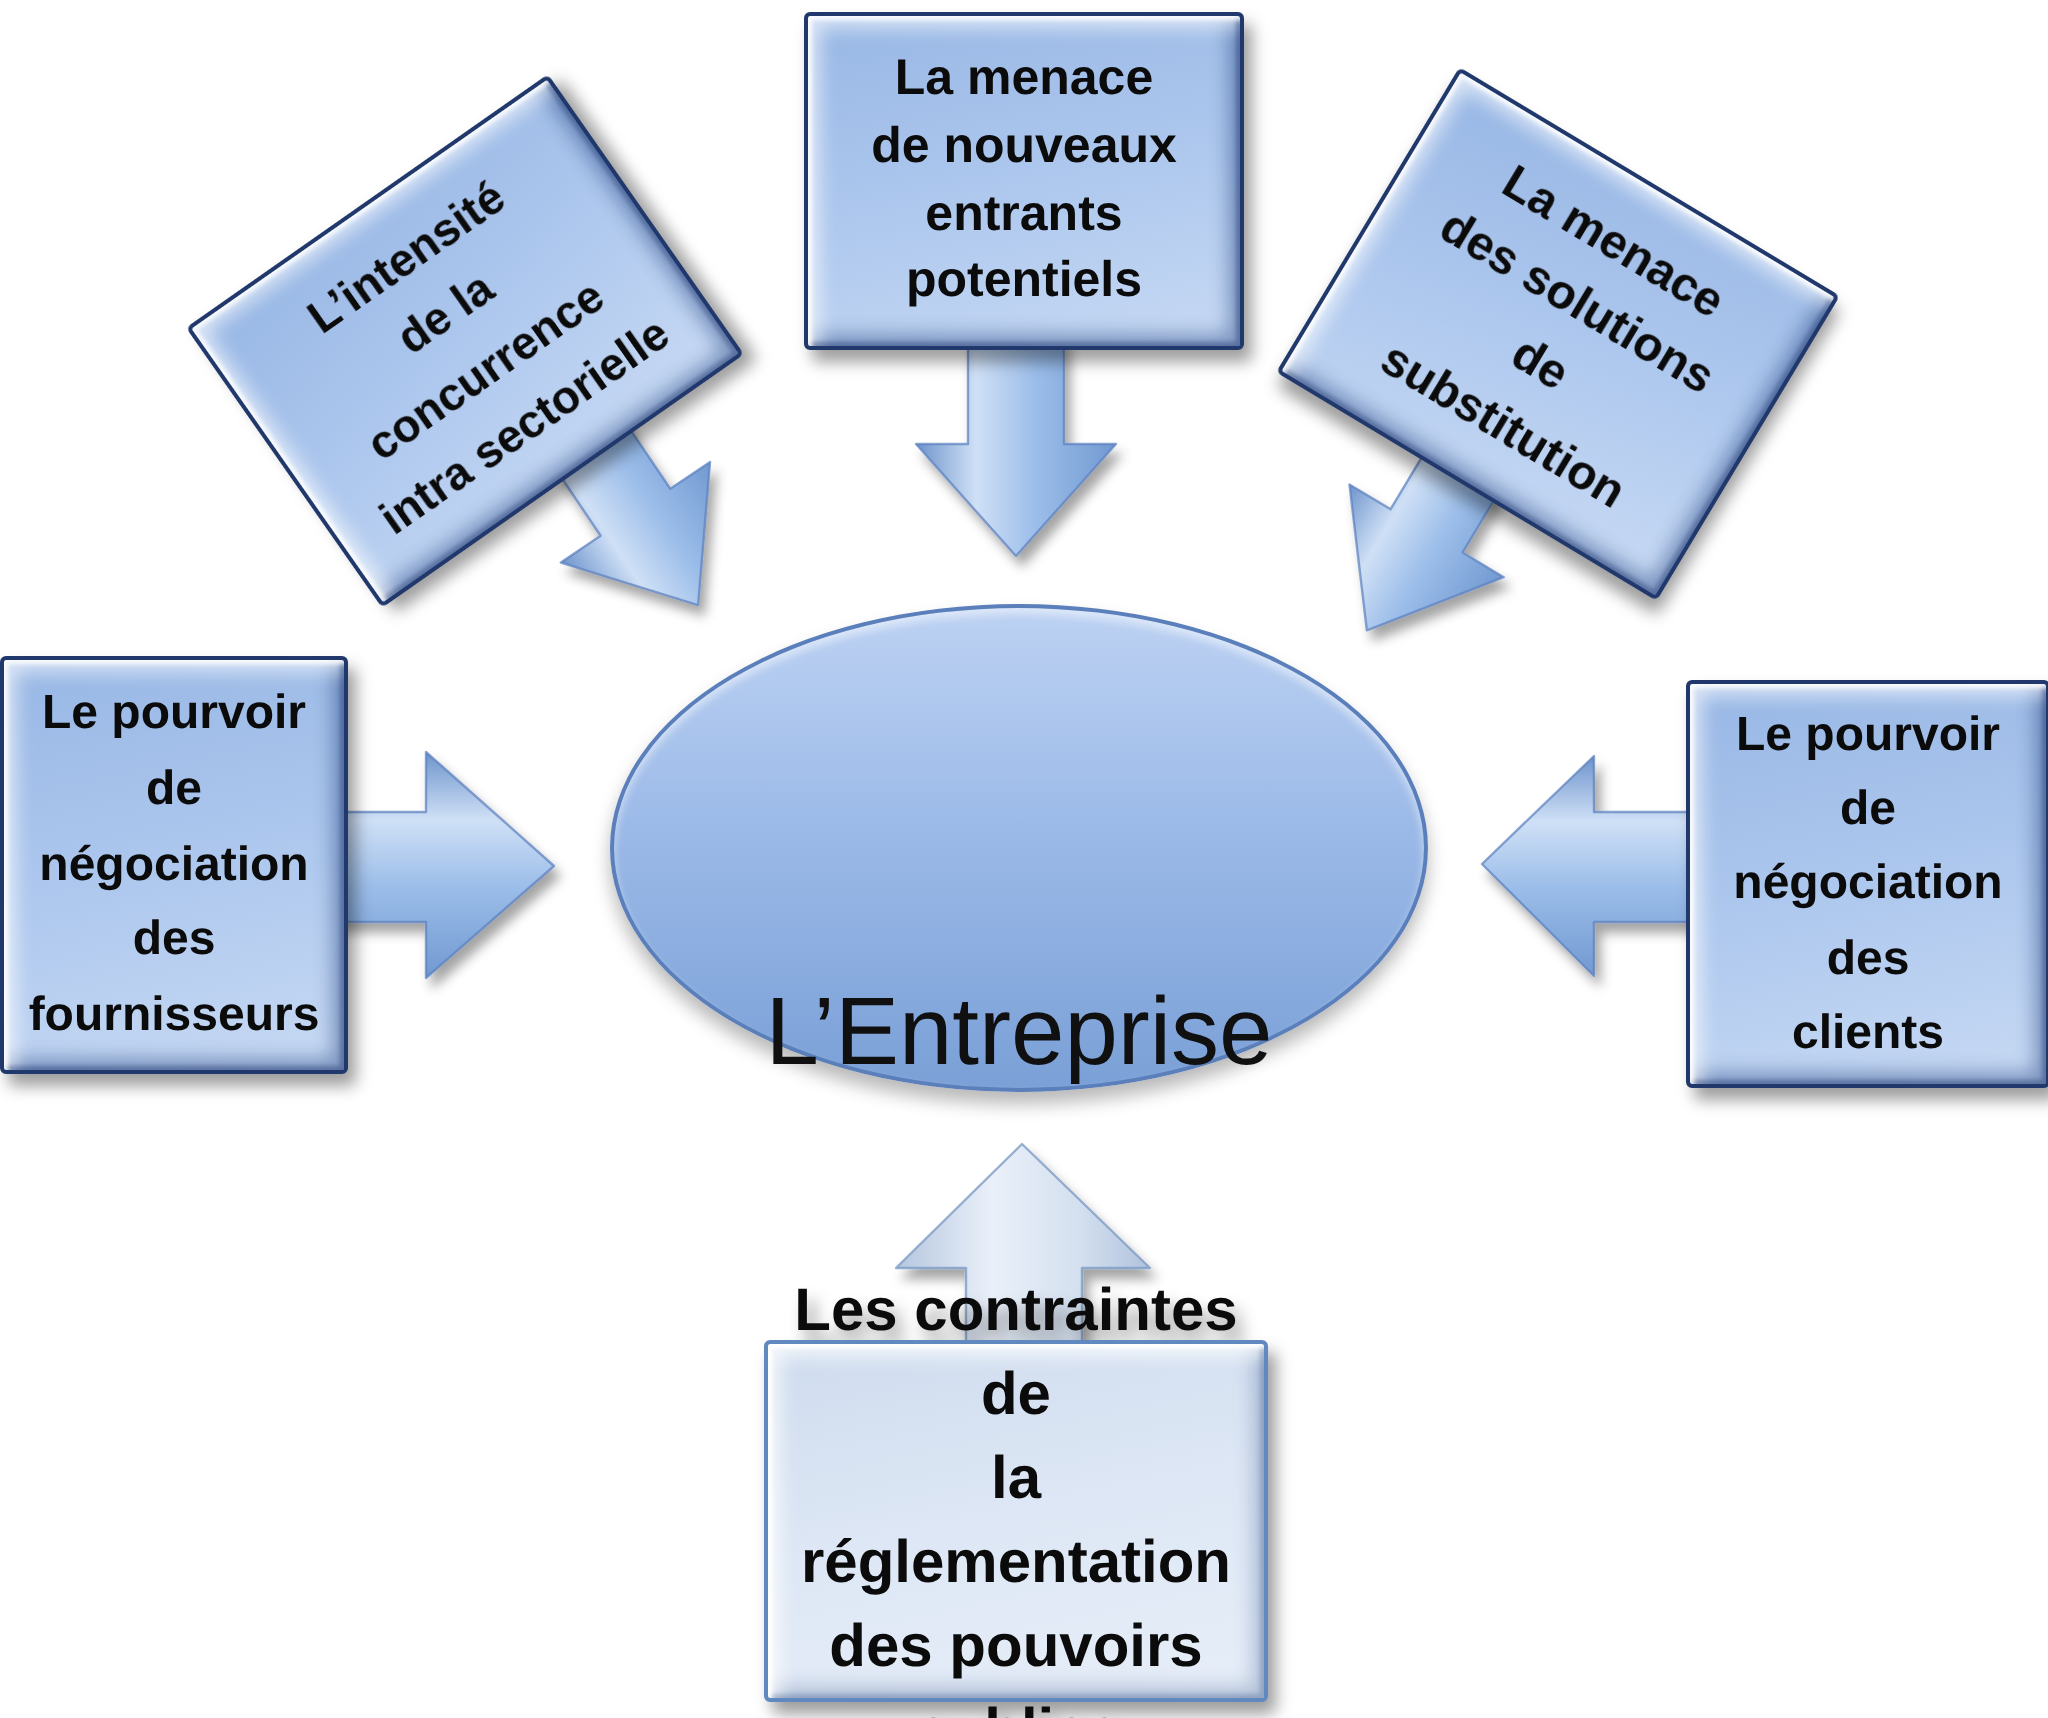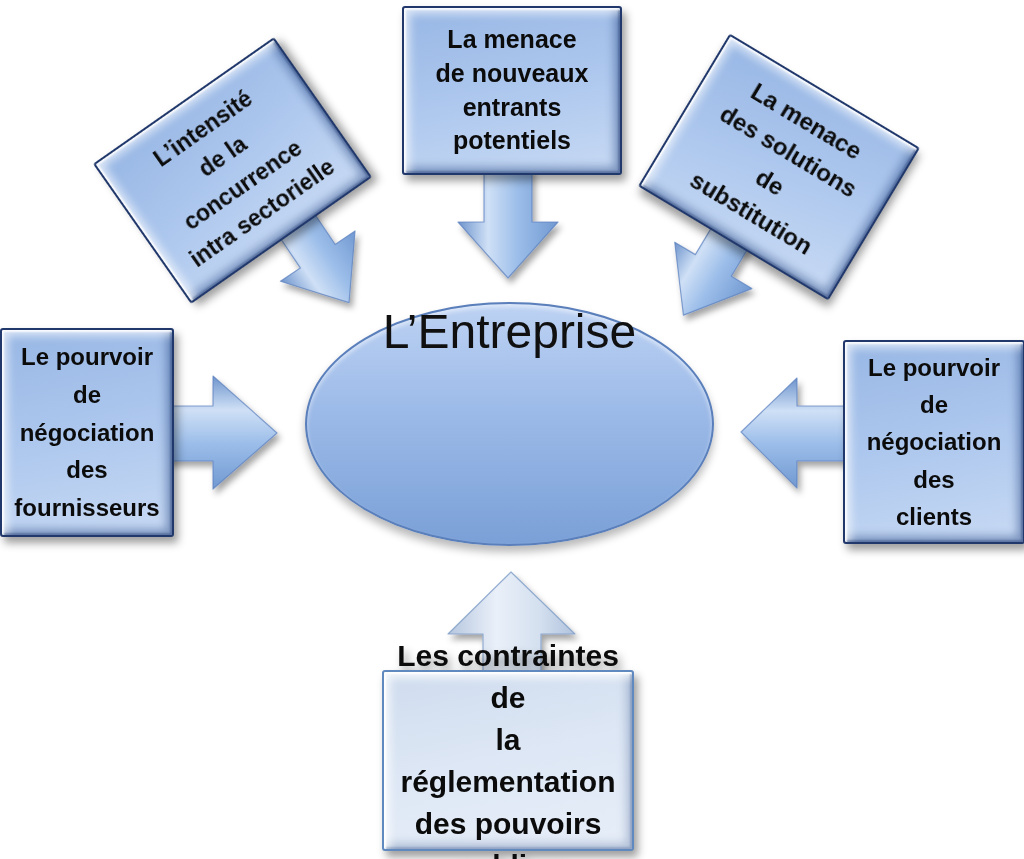--- a/index.html
+++ b/index.html
@@ -50,21 +50,21 @@
   #box-clients{left:843px;top:340px;width:178px;height:200px;}
   #box-clients .box-label{font-size:24px;line-height:1.55;}
   #box-regulation{left:382px;top:670px;width:248px;height:177px;}
   #box-regulation .box-label{font-size:30px;line-height:1.4;}
   #center-ellipse{
     position:absolute;left:305px;top:302px;width:405px;height:240px;
     border-radius:50%;
     border:2px solid #5a7fba;
     background:linear-gradient(180deg,#bdd2f3 0%,#9cbae8 45%,#7aa0d7 100%);
     box-shadow:0 6px 9px rgba(0,0,0,.28), inset 0 3px 4px rgba(255,255,255,.5);
-    display:flex;align-items:flex-start;justify-content:center;
+    display:flex;align-items:flex-end;justify-content:center;
   }
   #center-label{
     font-size:48px;font-weight:400;color:#101010;
   }
 </style>
 </head>
 <body>
 
 <div id="canvas">
 

